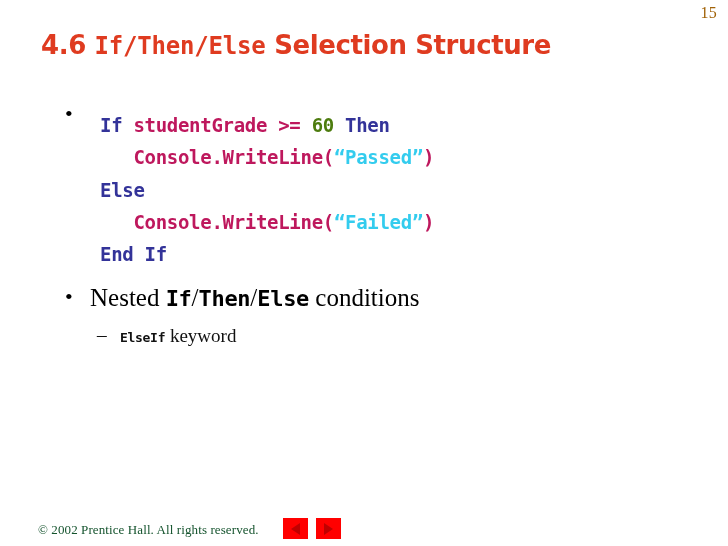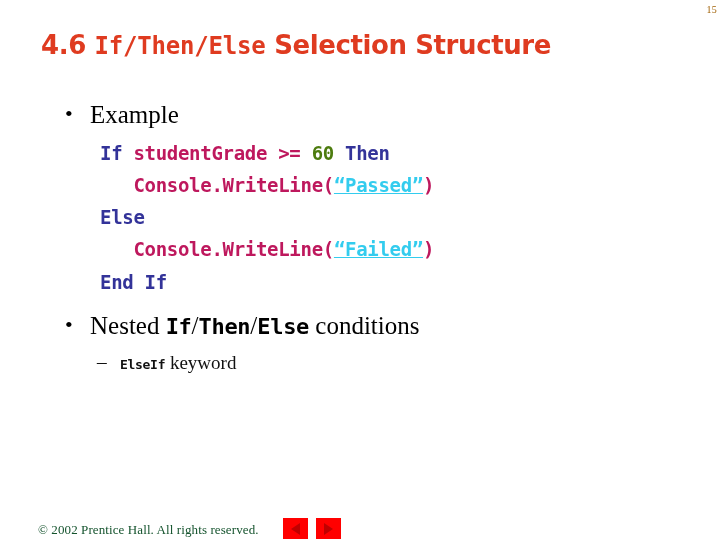--- a/index.html
+++ b/index.html
@@ -15,21 +15,21 @@
     font-family: "Liberation Serif", "DejaVu Serif", serif;
     -webkit-font-smoothing: antialiased;
   }
 
   
   #page-number {
     position: absolute;
     top: 4px;
     right: 11px;
     font-family: "Liberation Serif", "DejaVu Serif", serif;
-    font-size: 10px;
+    font-size: 16px;
     color: #a16207;
     letter-spacing: .3px;
   }
 
   
   #slide-title {
     position: absolute;
     top: 32px;
     left: 0;
     width: 592px;
@@ -110,21 +110,21 @@
     font-family: "DejaVu Sans Mono", "Liberation Mono", monospace;
     font-weight: bold;
     font-size: 19px;
     line-height: 1.70;
     letter-spacing: -0.3px;
     white-space: pre;
     color: #000000;
   }
   #code-block .kw   { color: #333399; }
   #code-block .num  { color: #4d7c0f; }
-  #code-block .str  { color: #33CCEE; text-decoration: underline; }
+  #code-block .str  { color: #33CCEE; }
   #code-block .plain{ color: #be185d; }
 
   
   #footer {
     position: absolute;
     left: 38px;
     bottom: 8px;
     font-family: "Liberation Serif", "DejaVu Serif", serif;
     font-size: 13px;
     color: #14532d;
@@ -162,21 +162,21 @@
 
 <div id="page-number">15</div>
 
 <div id="slide-title">
   <span class="t-sans">4.6 </span><span class="t-mono">If/Then/Else</span><span class="t-sans"> Selection Structure</span>
 </div>
 
 <div id="content">
 
   <div class="bullet-l1">
-    <span class="dot">•</span><span>Example</span>
+    <span class="dot">•</span>
   </div>
 
   <div id="code-block"><div><span class="kw">If </span><span class="plain">studentGrade &gt;= </span><span class="num">60</span><span class="plain"> </span><span class="kw">Then</span></div><div><span class="plain">   Console.WriteLine(</span><span class="str">“Passed”</span><span class="plain">)</span></div><div><span class="kw">Else</span></div><div><span class="plain">   Console.WriteLine(</span><span class="str">“Failed”</span><span class="plain">)</span></div><div><span class="kw">End If</span></div></div>
 
   <div class="bullet-l1" style="margin-top:14px;">
     <span class="dot">•</span><span>Nested </span><span class="kw">If</span><span>/</span><span class="kw">Then</span><span>/</span><span class="kw">Else</span><span> conditions</span>
   </div>
 
   <div class="bullet-l2" style="margin-top:12px;">
     <span class="dash">–</span>

